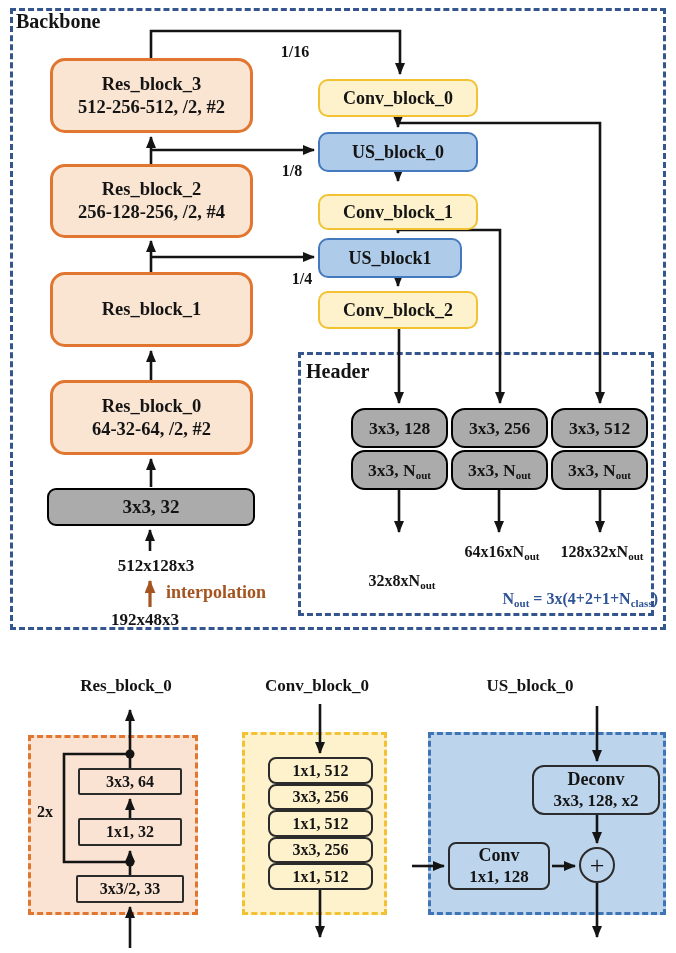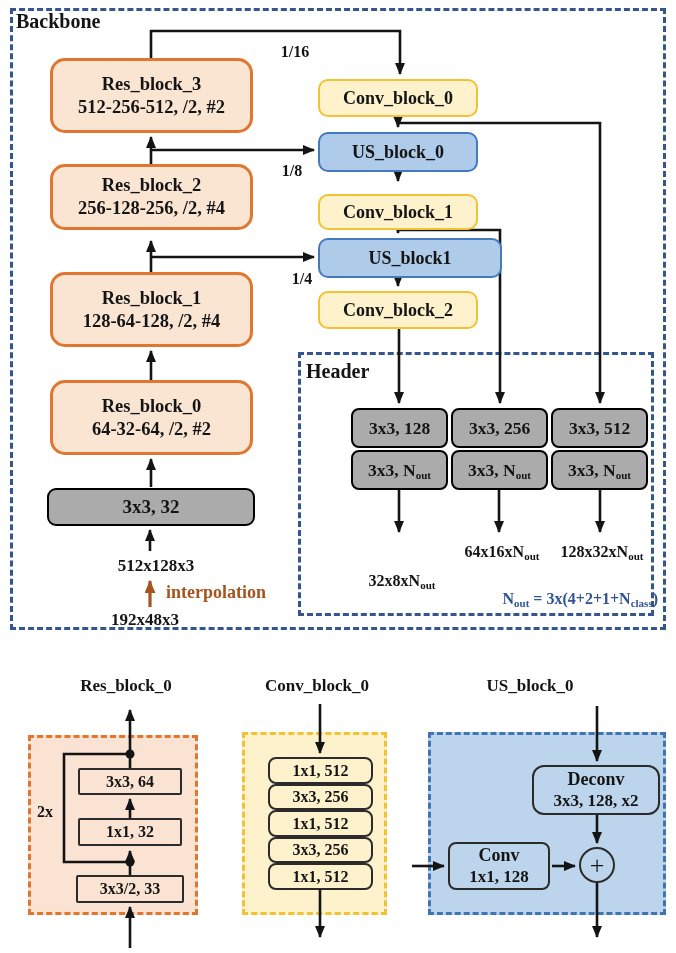--- a/index.html
+++ b/index.html
@@ -11,21 +11,21 @@
   }
   .dashedbox{position:absolute;border:3px dashed #35558E;z-index:1;box-sizing:border-box;}
   .lines{position:absolute;left:0;top:0;z-index:2;}
   .box{position:absolute;z-index:3;display:flex;flex-direction:column;align-items:center;justify-content:center;
        text-align:center;box-sizing:border-box;}
   .lbl{position:absolute;z-index:3;white-space:nowrap;}
   .res-main{background:#FAE5D3;border:3px solid #E0762F;border-radius:15px;font-size:18.5px;line-height:23px;}
   .conv-main{background:#FEF2CC;border:2.5px solid #F2C233;border-radius:10px;font-size:18px;}
   .us-main{background:#AFCBEA;border:2.5px solid #4579BE;border-radius:10px;font-size:18px;}
   .gray-stem{background:#ABABAB;border:2.5px solid #000;border-radius:9px;font-size:19px;}
-  .hdr-gray{background:#ABABAB;border:2.5px solid #000;border-radius:8px;font-size:17.5px;}
+  .hdr-gray{background:#ABABAB;border:2.5px solid #000;border-radius:14px;font-size:17.5px;}
   .section-title{font-size:20px;}
   .scale-lbl{font-size:16px;z-index:3;text-align:center;}
   .size-lbl{font-size:17px;text-align:center;z-index:3;}
   .out-lbl{font-size:16px;text-align:center;z-index:3;}
   .sb{font-size:11px;vertical-align:-3px;}
   .formula{font-size:16px;color:#2F5496;text-align:right;z-index:3;}
   .interp{font-size:18px;color:#A4541E;}
   .detail-title{font-size:17px;text-align:center;z-index:3;}
   .res-detail{background:#FAE3D2;border:3px dashed #E0762F;}
   .conv-detail{background:#FEF2CC;border:3px dashed #F2C233;}
@@ -106,38 +106,37 @@
     <path d="M150 607 L150 581" stroke="#A4541E" stroke-width="3.2" fill="none" marker-end="url(#ahb)"></path>
   </svg>
 
   <div class="lbl section-title" style="left:16px;top:10px;">Backbone</div>
   <div class="lbl section-title" style="left:306px;top:360px;">Header</div>
 
   <div class="box res-main" style="left:50px;top:58px;width:203px;height:75px;">
     <div>Res_block_3</div>
     <div>512-256-512, /2, #2</div>
   </div>
-  <div class="box res-main" style="left:50px;top:164px;width:203px;height:66px;">
+  <div class="box res-main" style="left:50px;top:164px;width:203px;height:74px;">
     <div>Res_block_2</div>
     <div>256-128-256, /2, #4</div>
   </div>
   <div class="box res-main" style="left:50px;top:272px;width:203px;height:75px;">
     <div>Res_block_1</div>
-    <div>128-64-128, /2, #4</div>
   </div>
   <div class="box res-main" style="left:50px;top:380px;width:203px;height:75px;">
     <div>Res_block_0</div>
     <div>64-32-64, /2, #2</div>
   </div>
   <div class="box gray-stem" style="left:47px;top:488px;width:208px;height:38px;">3x3, 32</div>
 
   <div class="box conv-main" style="left:318px;top:79px;width:160px;height:38px;">Conv_block_0</div>
   <div class="box us-main" style="left:318px;top:132px;width:160px;height:40px;">US_block_0</div>
   <div class="box conv-main" style="left:318px;top:194px;width:160px;height:36px;">Conv_block_1</div>
-  <div class="box us-main" style="left:318px;top:238px;width:184px;height:40px;text-align:center;">US_block1</div>
+  <div class="box us-main" style="left:318px;top:238px;width:144px;height:40px;text-align:center;">US_block1</div>
   <div class="box conv-main" style="left:318px;top:291px;width:160px;height:38px;">Conv_block_2</div>
 
   <div class="lbl scale-lbl" style="left:270px;top:43px;width:50px;">1/16</div>
   <div class="lbl scale-lbl" style="left:272px;top:162px;width:40px;">1/8</div>
   <div class="lbl scale-lbl" style="left:282px;top:270px;width:40px;">1/4</div>
 
   <div class="lbl size-lbl" style="left:96px;top:556px;width:120px;">512x128x3</div>
   <div class="lbl interp" style="left:166px;top:582px;">interpolation</div>
   <div class="lbl size-lbl" style="left:85px;top:610px;width:120px;">192x48x3</div>
 

